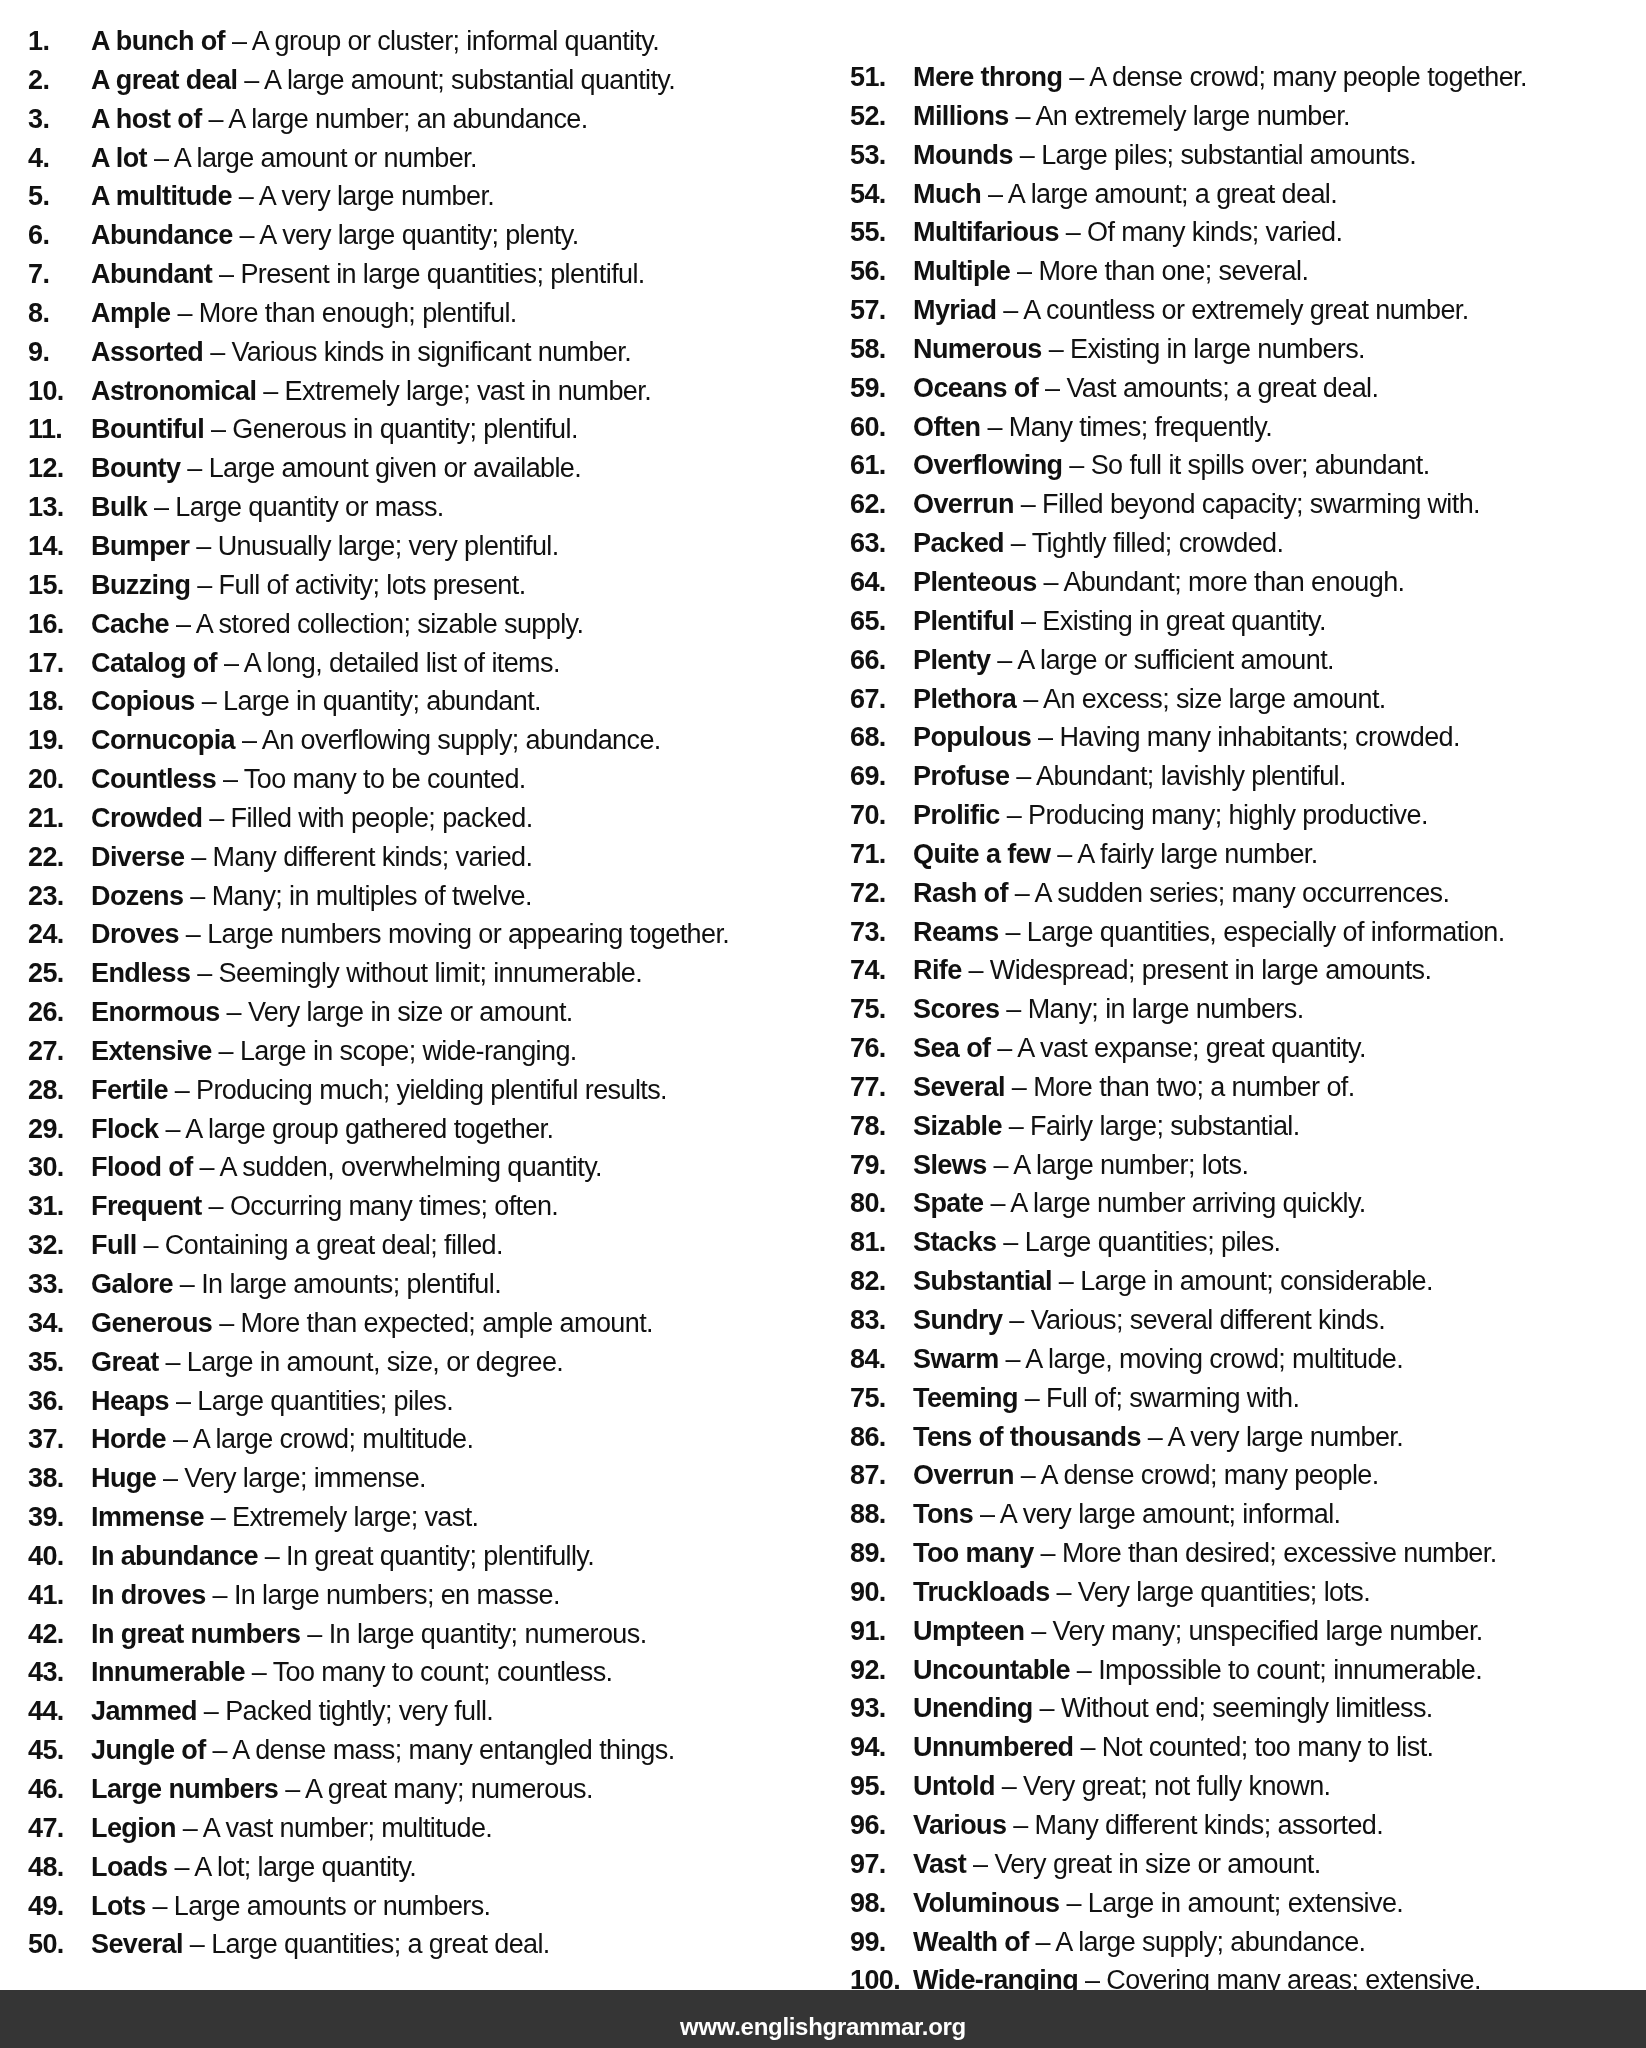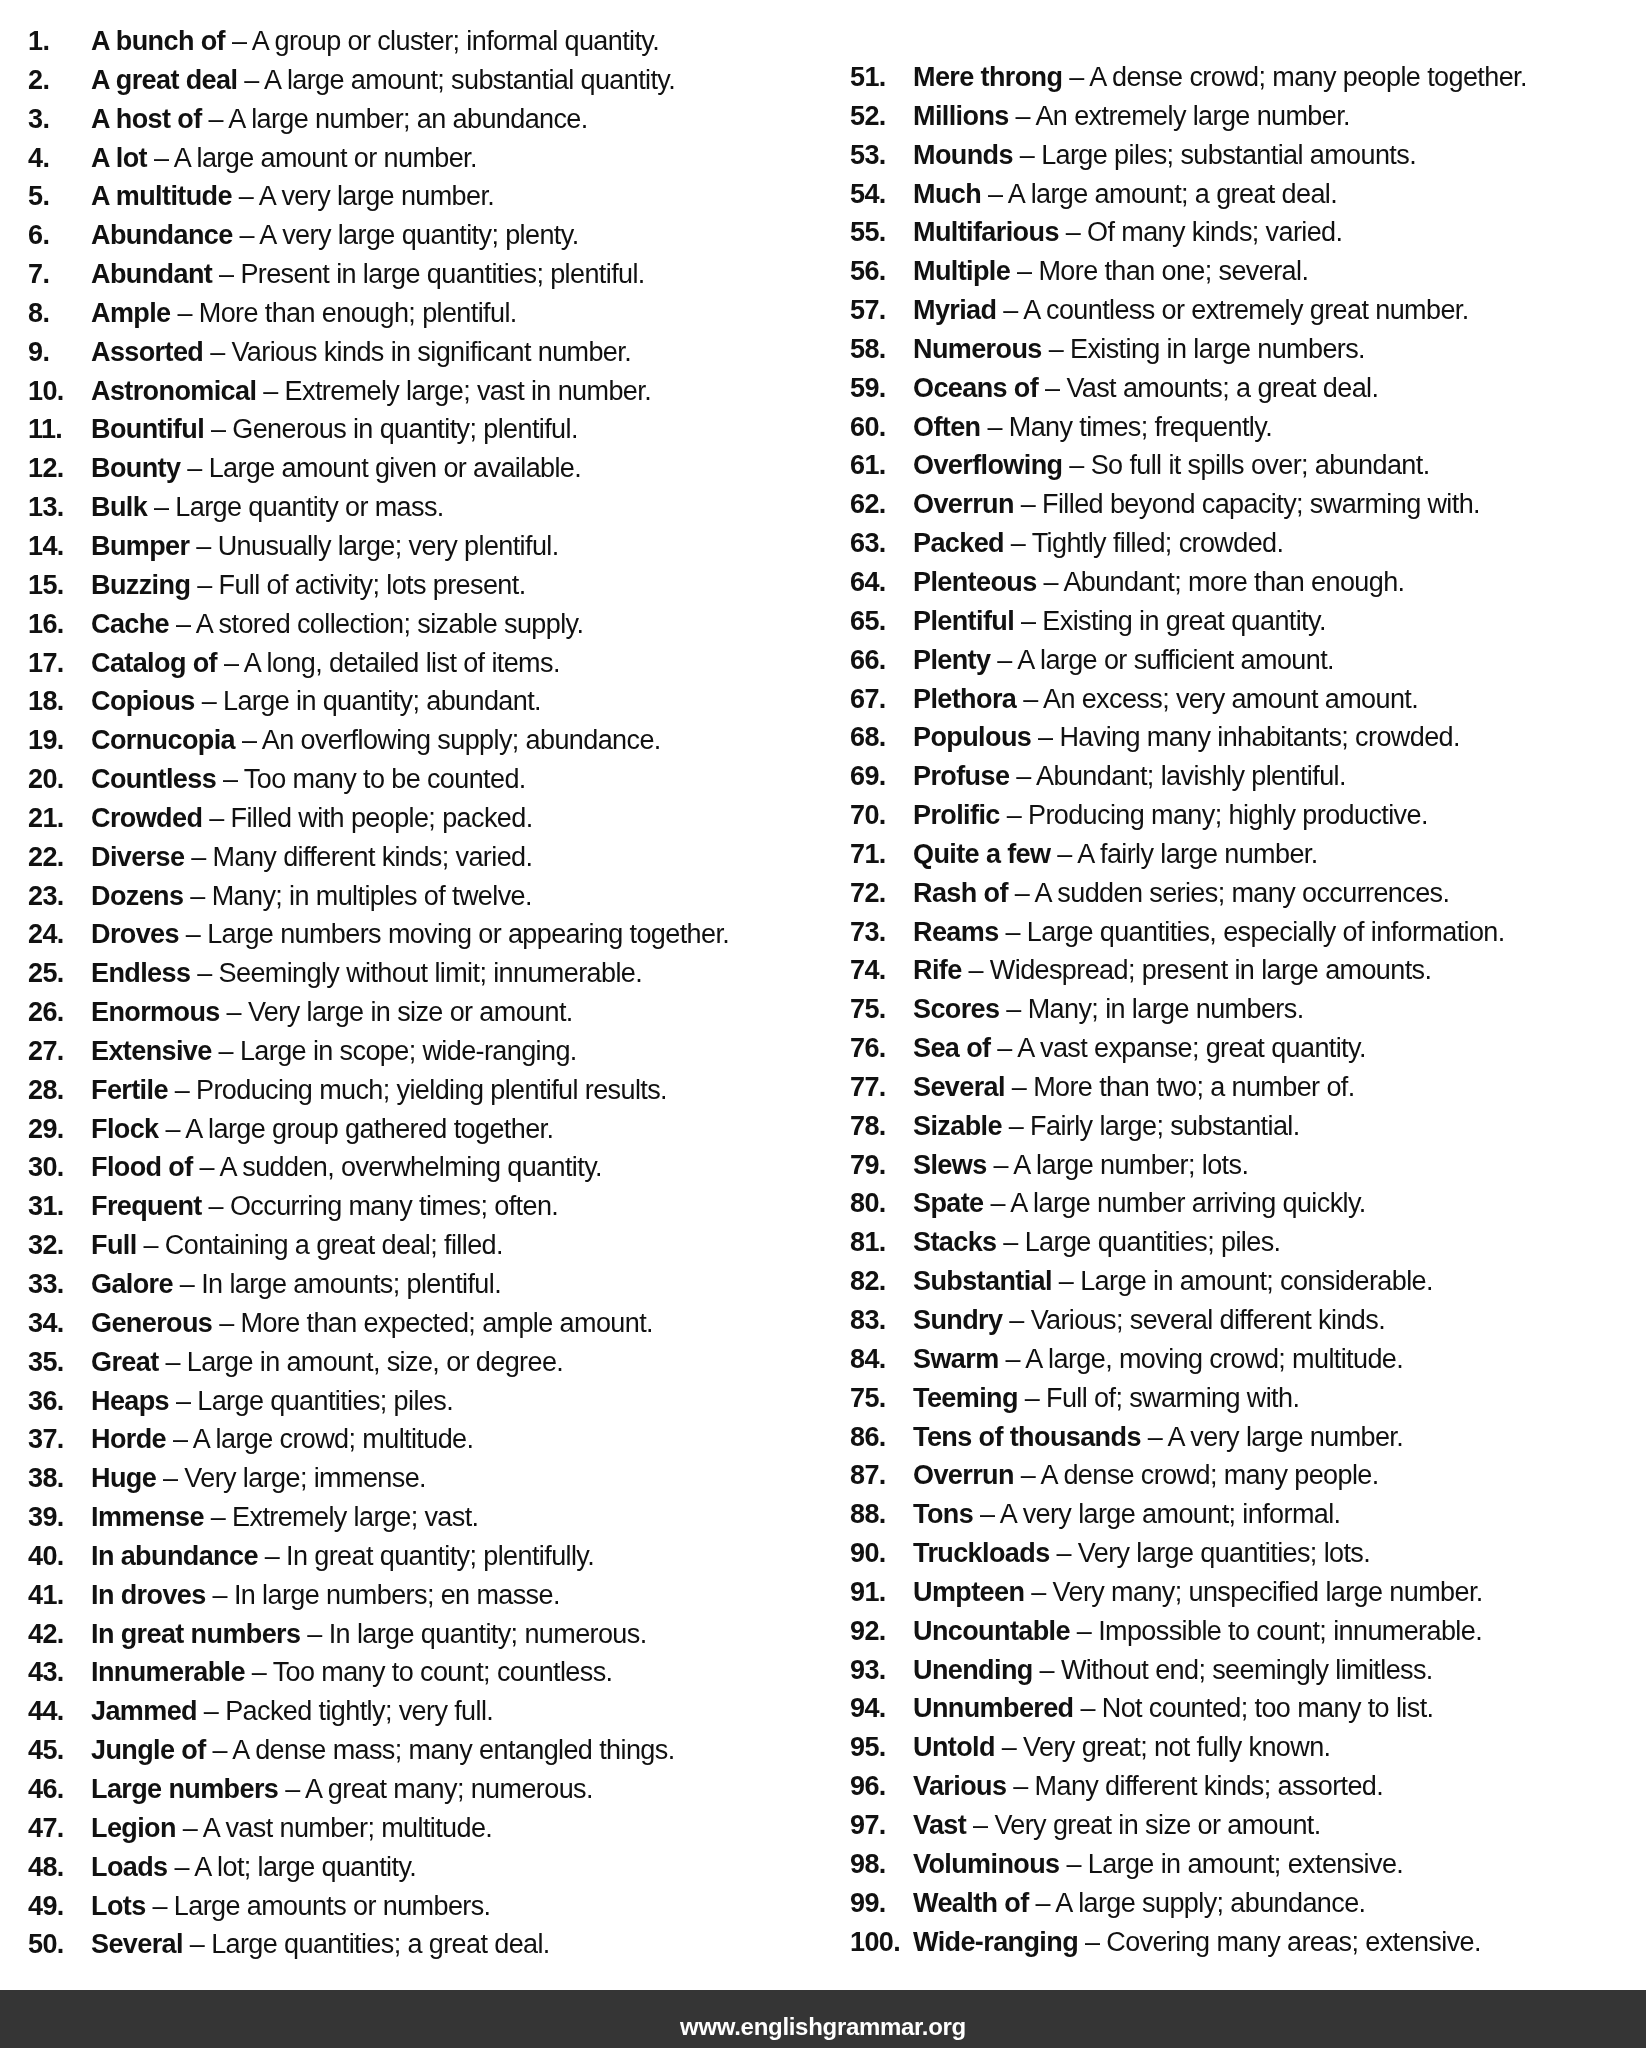--- a/index.html
+++ b/index.html
@@ -289,21 +289,21 @@
       <div class="item">
         <span class="num">65.</span>
         <span><span class="term">Plentiful</span><span> – </span><span>Existing in great quantity.</span></span>
       </div>
       <div class="item">
         <span class="num">66.</span>
         <span><span class="term">Plenty</span><span> – </span><span>A large or sufficient amount.</span></span>
       </div>
       <div class="item">
         <span class="num">67.</span>
-        <span><span class="term">Plethora</span><span> – </span><span>An excess; very amount amount.</span></span>
+        <span><span class="term">Plethora</span><span> – </span><span>An excess; size large amount.</span></span>
       </div>
       <div class="item">
         <span class="num">68.</span>
         <span><span class="term">Populous</span><span> – </span><span>Having many inhabitants; crowded.</span></span>
       </div>
       <div class="item">
         <span class="num">69.</span>
         <span><span class="term">Profuse</span><span> – </span><span>Abundant; lavishly plentiful.</span></span>
       </div>
       <div class="item">
@@ -374,20 +374,24 @@
         <span class="num">86.</span>
         <span><span class="term">Tens of thousands</span><span> – </span><span>A very large number.</span></span>
       </div>
       <div class="item">
         <span class="num">87.</span>
         <span><span class="term">Overrun</span><span> – </span><span>A dense crowd; many people.</span></span>
       </div>
       <div class="item">
         <span class="num">88.</span>
         <span><span class="term">Tons</span><span> – </span><span>A very large amount; informal.</span></span>
+      </div>
+      <div class="item">
+        <span class="num">89.</span>
+        <span><span class="term">Too many</span><span> – </span><span>More than desired; excessive number.</span></span>
       </div>
       <div class="item">
         <span class="num">90.</span>
         <span><span class="term">Truckloads</span><span> – </span><span>Very large quantities; lots.</span></span>
       </div>
       <div class="item">
         <span class="num">91.</span>
         <span><span class="term">Umpteen</span><span> – </span><span>Very many; unspecified large number.</span></span>
       </div>
       <div class="item">

